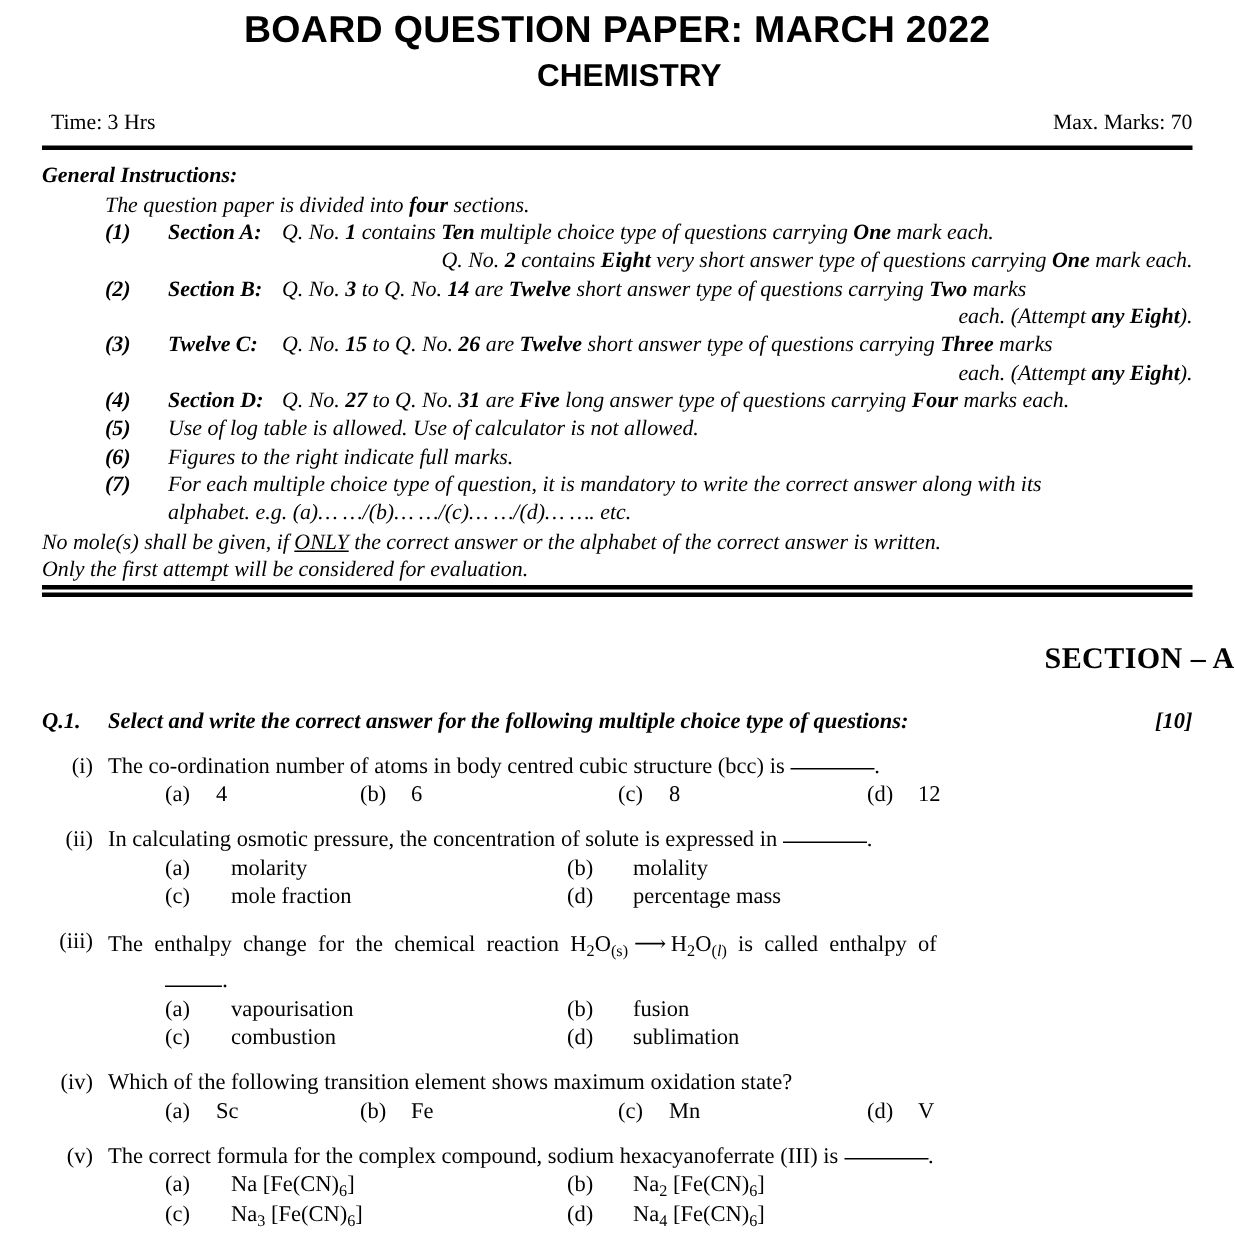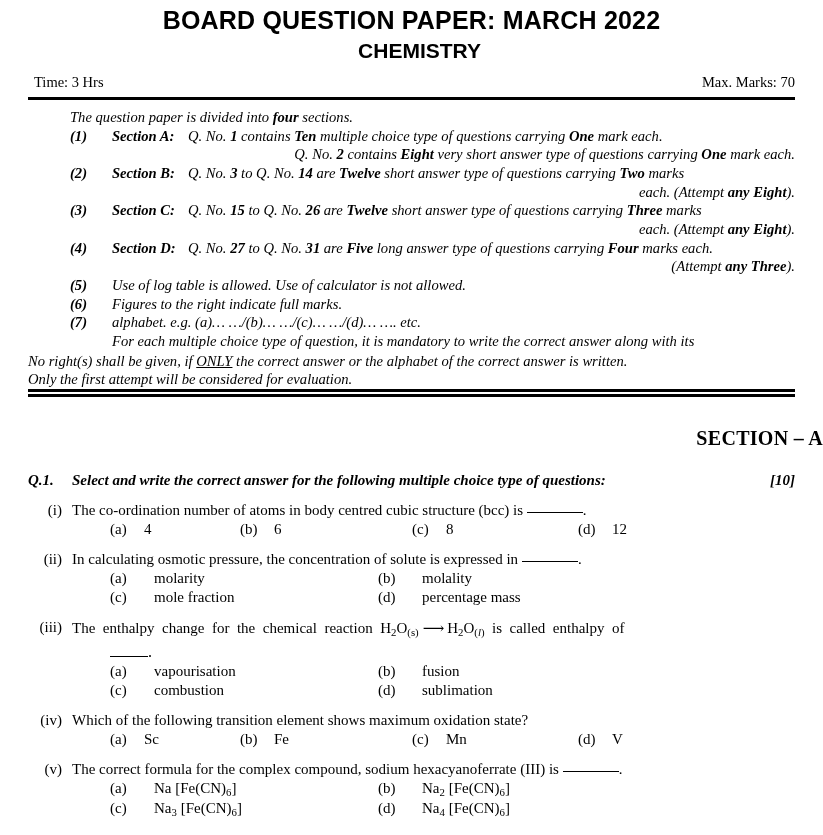--- a/index.html
+++ b/index.html
@@ -231,20 +231,21 @@
   </div>
 
   <div class="meta-row">
     <span>Time: 3 Hrs</span>
     <span>Max. Marks: 70</span>
   </div>
 
   <div class="rule-single"></div>
 
   <div class="instructions">
+    <div class="gi-heading">General Instructions:</div>
     <div class="gi-lead">
       <i>The question paper is divided into <b class="sb">four</b> sections.</i>
     </div>
 
     <div class="gi-item">
       <span class="gi-num">(1)</span>
       <span class="gi-body">
         <span class="gi-label">Section A:</span><span class="gi-text">Q. No. <b class="sb">1</b> contains <b class="sb">Ten</b> multiple choice type of questions carrying <b class="sb">One</b> mark each.</span>
         <span class="gi-cont">Q. No. <b class="sb">2</b> contains <b class="sb">Eight</b> very short answer type of questions carrying <b class="sb">One</b> mark each.</span>
       </span>
@@ -254,53 +255,52 @@
       <span class="gi-num">(2)</span>
       <span class="gi-body">
         <span class="gi-label">Section B:</span><span class="gi-text">Q. No. <b class="sb">3</b> to Q. No. <b class="sb">14</b> are <b class="sb">Twelve</b> short answer type of questions carrying <b class="sb">Two</b> marks</span>
         <span class="gi-cont">each. (<i>Attempt <b class="sb">any Eight</b></i>).</span>
       </span>
     </div>
 
     <div class="gi-item">
       <span class="gi-num">(3)</span>
       <span class="gi-body">
-        <span class="gi-label">Section C:</span><span class="gi-text">Q. No. <b class="sb">15</b> to Q. No. <b class="sb">26</b> are <b class="sb">Twelve</b> short answer type of questions carrying <b class="sb">Three</b> marks</span>
+        <span class="gi-label">Twelve C:</span><span class="gi-text">Q. No. <b class="sb">15</b> to Q. No. <b class="sb">26</b> are <b class="sb">Twelve</b> short answer type of questions carrying <b class="sb">Three</b> marks</span>
         <span class="gi-cont">each. (<i>Attempt <b class="sb">any Eight</b></i>).</span>
       </span>
     </div>
 
     <div class="gi-item">
       <span class="gi-num">(4)</span>
       <span class="gi-body">
         <span class="gi-label">Section D:</span><span class="gi-text">Q. No. <b class="sb">27</b> to Q. No. <b class="sb">31</b> are <b class="sb">Five</b> long answer type of questions carrying <b class="sb">Four</b> marks each.</span>
-        <span class="gi-cont">(<i>Attempt <b class="sb">any Three</b></i>).</span>
       </span>
     </div>
 
     <div class="gi-item">
       <span class="gi-num">(5)</span>
       <span class="gi-plain">Use of log table is allowed. Use of calculator is not allowed.</span>
     </div>
 
     <div class="gi-item">
       <span class="gi-num">(6)</span>
       <span class="gi-plain">Figures to the right indicate full marks.</span>
     </div>
 
     <div class="gi-item">
       <span class="gi-num">(7)</span>
       <span class="gi-plain">
+        <span>For each multiple choice type of question, it is mandatory to write the correct answer along with its</span>
         <span style="display:block">alphabet. e.g. (a)… …/(b)… …/(c)… …/(d)… …. etc.</span>
-        <span>For each multiple choice type of question, it is mandatory to write the correct answer along with its</span>
       </span>
     </div>
 
     <div class="gi-foot">
-      <span><span>No right(s) shall be given, if </span><u class="ul">ONLY</u><span> the correct answer or the alphabet of the correct answer is written.</span></span>
+      <span><span>No mole(s) shall be given, if </span><u class="ul">ONLY</u><span> the correct answer or the alphabet of the correct answer is written.</span></span>
       <span style="display:block">Only the first attempt will be considered for evaluation.</span>
     </div>
   </div>
 
   <div class="rule-double"></div>
 
   <div class="section-head">SECTION – A</div>
 
   <div class="qblock">
     <div class="q-head">

